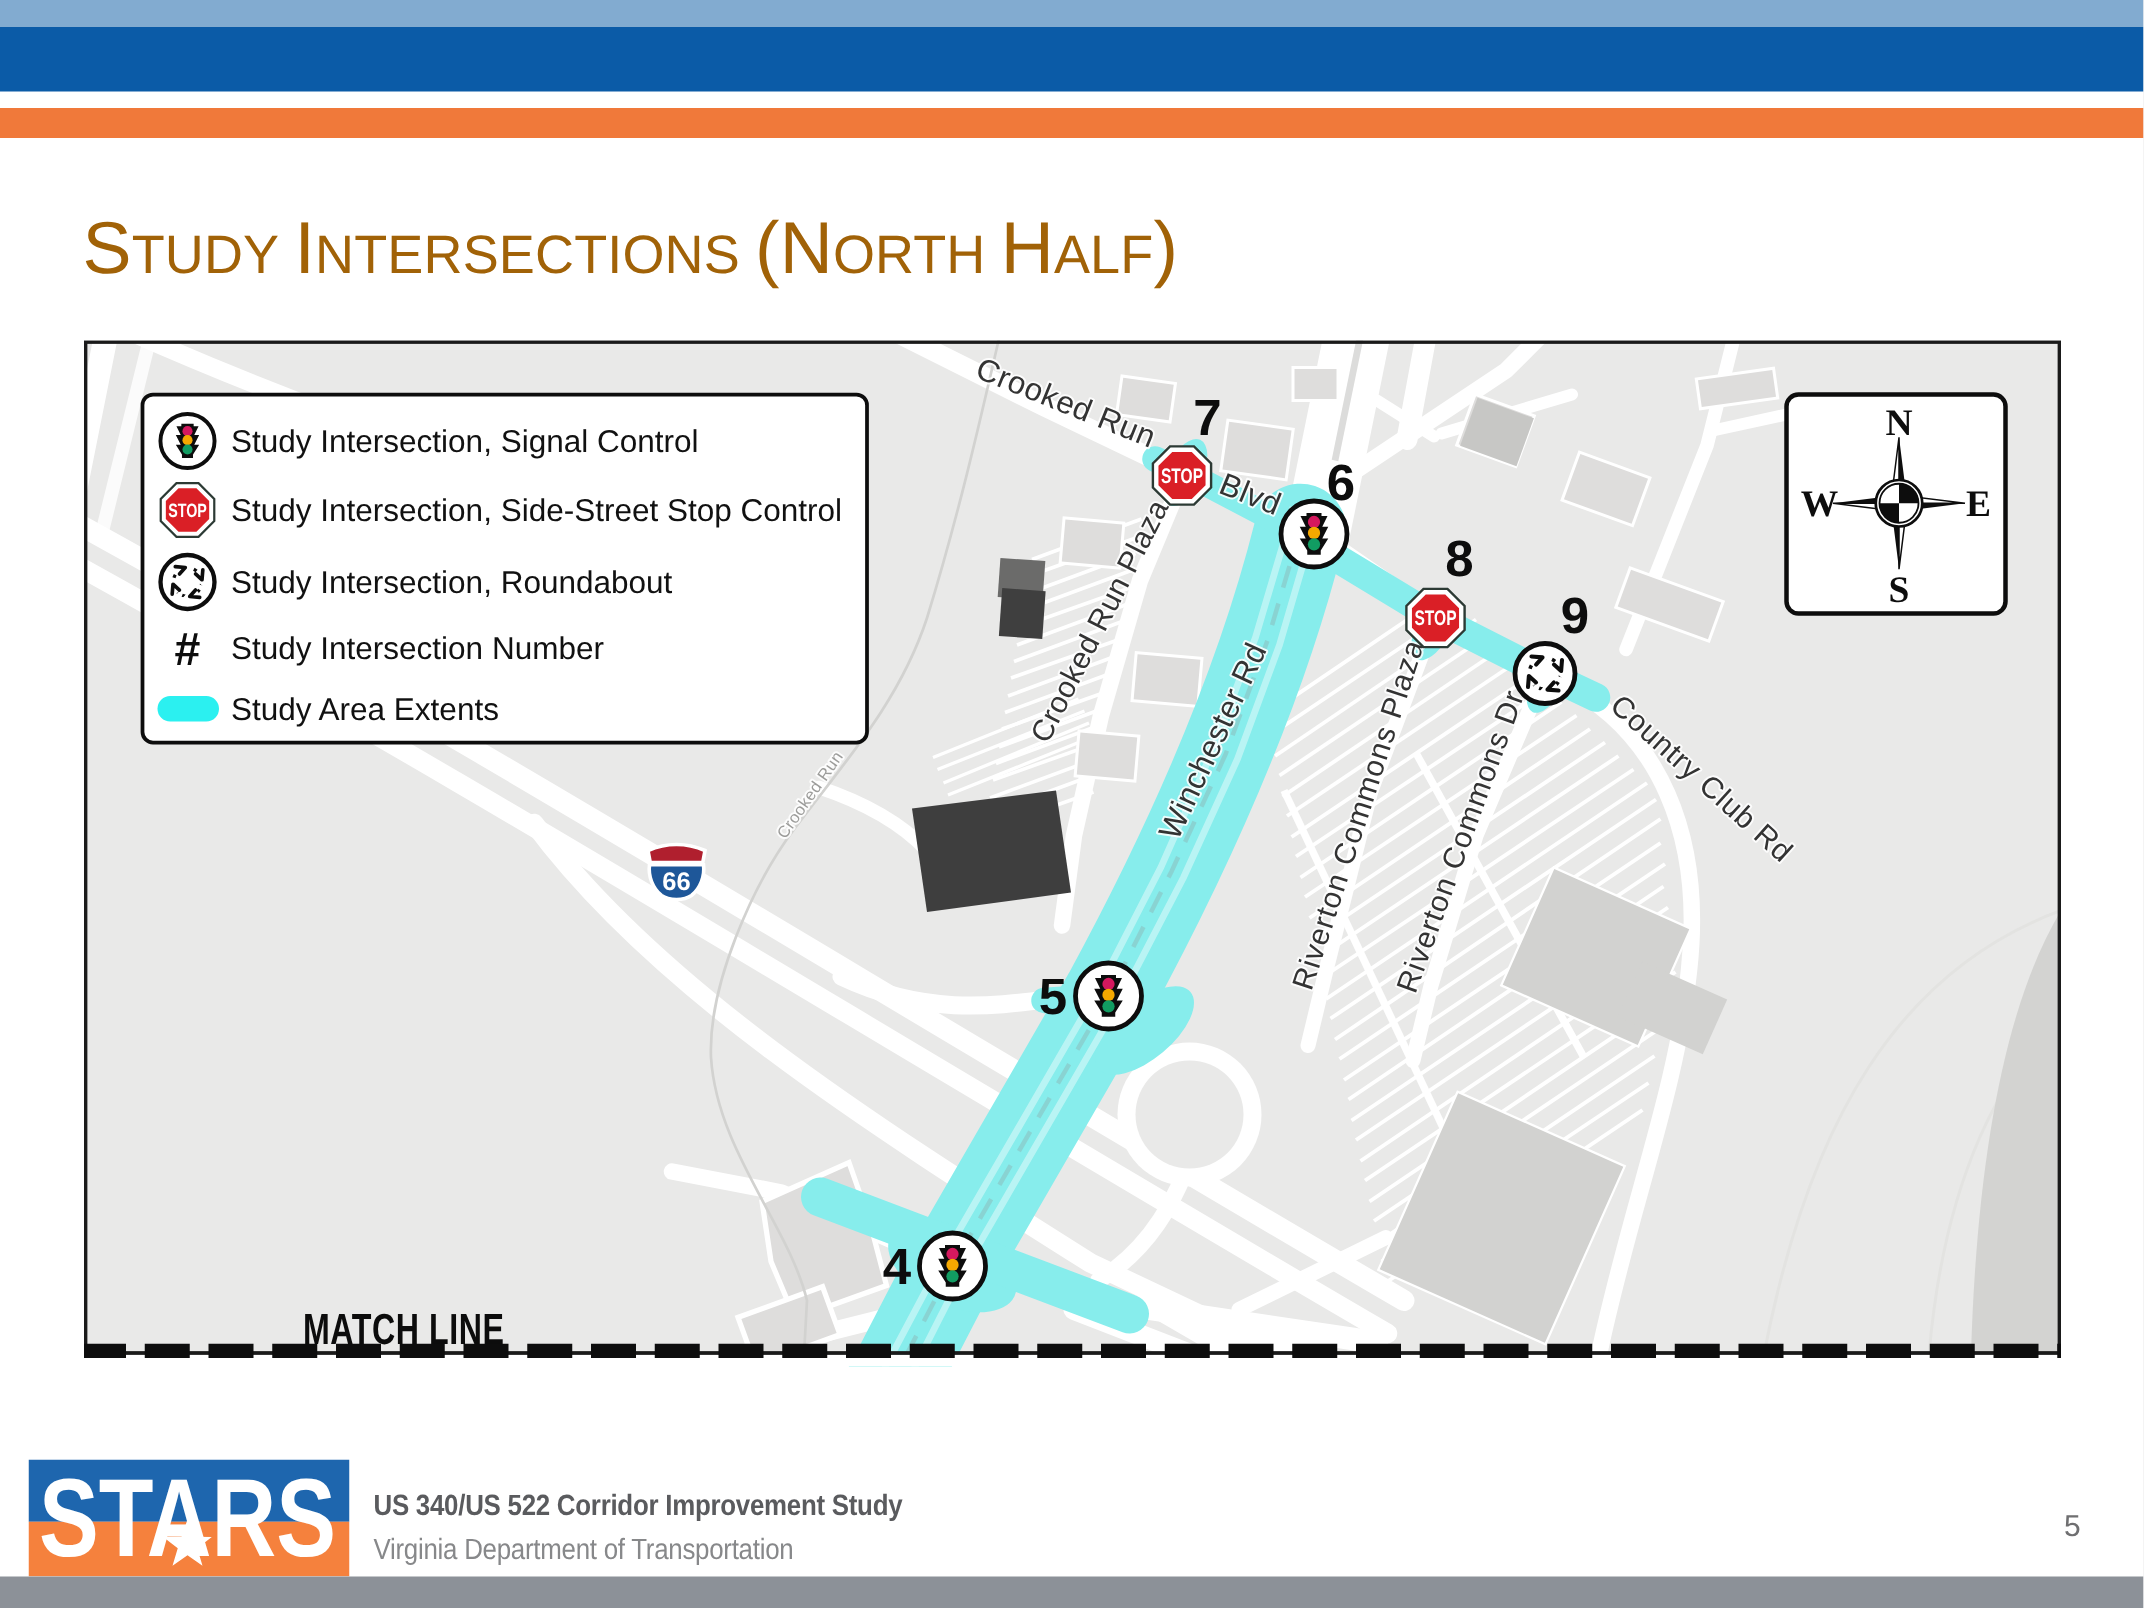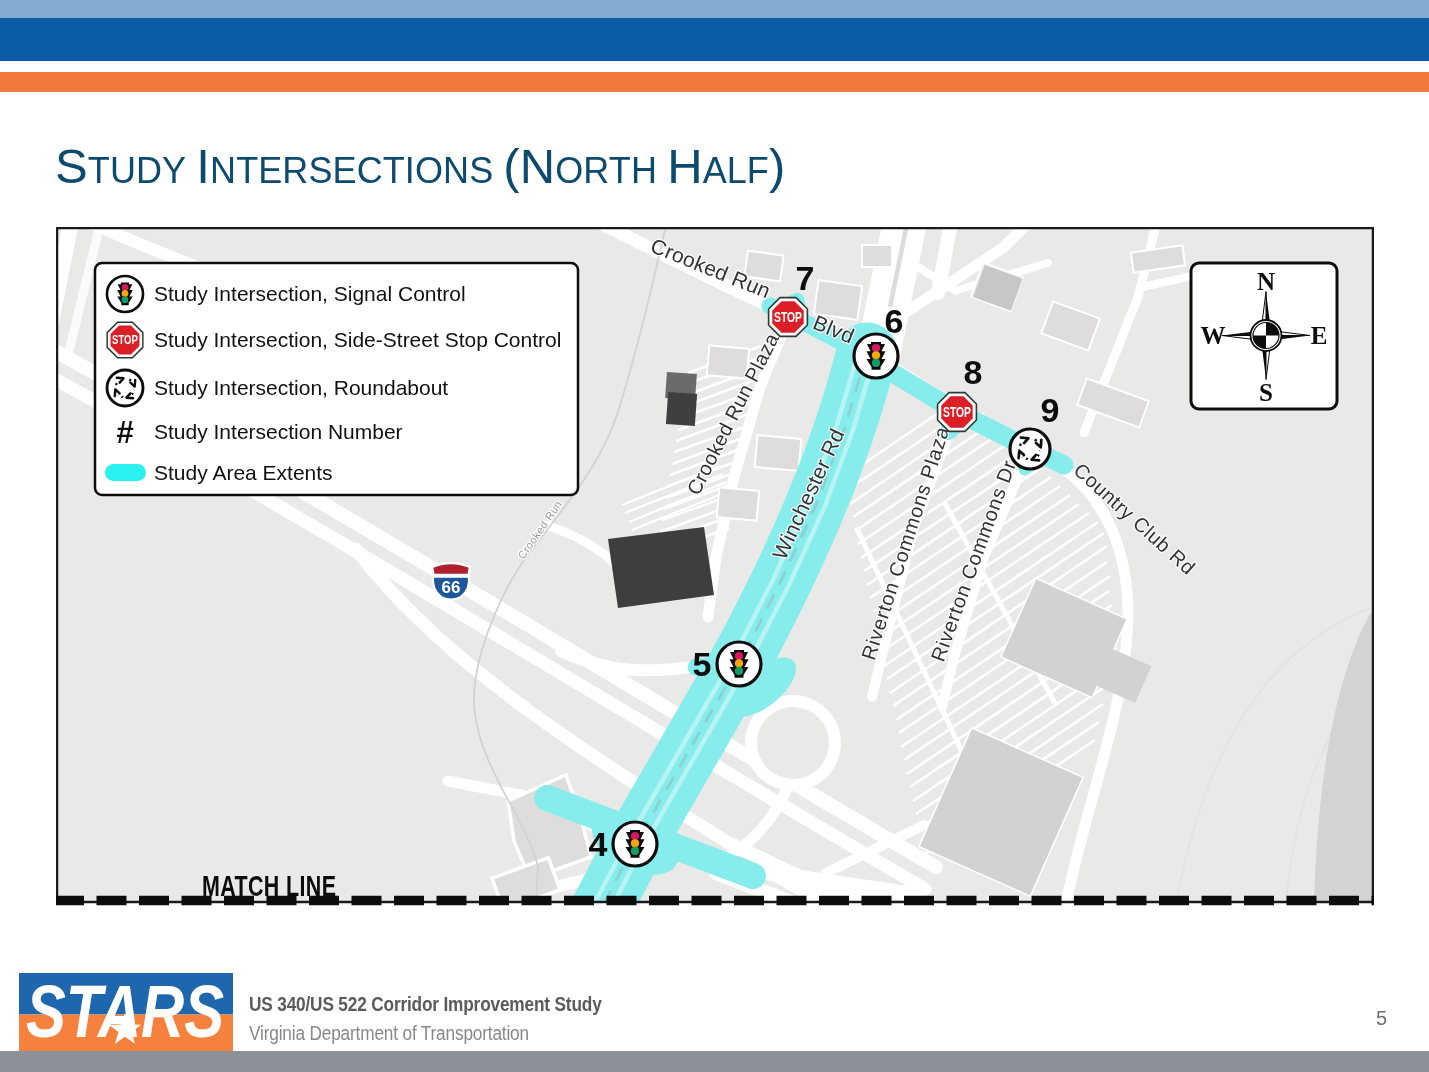--- a/index.html
+++ b/index.html
@@ -9,21 +9,21 @@
 </style>
 </head>
 <body>
 
 <div class="abs" style="left:0;top:0;width:1429px;height:18px;background:#82abd0;"></div>
 
 <div class="abs" style="left:0;top:18px;width:1429px;height:43px;background:#0b5ba7;"></div>
 
 <div class="abs" style="left:0;top:72px;width:1429px;height:20px;background:#f0793a;"></div>
 
-<div class="abs" style="left:55px;top:138px;color:#0c4a6e;white-space:nowrap;letter-spacing:0.1px;">
+<div class="abs" style="left:55px;top:138px;color:#a16207;white-space:nowrap;letter-spacing:0.1px;">
   <span style="font-size:49px;">S</span><span style="font-size:36px;">TUDY</span><span style="font-size:36px;">&nbsp;</span><span style="font-size:49px;">I</span><span style="font-size:36px;">NTERSECTIONS&nbsp;</span><span style="font-size:49px;">(N</span><span style="font-size:36px;">ORTH</span><span style="font-size:36px;">&nbsp;</span><span style="font-size:49px;">H</span><span style="font-size:36px;">ALF</span><span style="font-size:49px;">)</span>
 </div>
 
 <div class="abs" style="left:56px;top:227px;width:1318px;height:684px;">
 <svg width="1318" height="684" viewBox="0 0 1318 684" xmlns="http://www.w3.org/2000/svg">
 
   <rect x="0" y="0" width="1318" height="676" fill="#e9e9e8"></rect>
 <g stroke="#ffffff" fill="none" stroke-linecap="round" stroke-linejoin="round">
 
 <path d="M 16,-10 L -8,110" stroke-width="16"></path>
@@ -322,21 +322,21 @@
   <rect x="0" y="676" width="1318" height="8" fill="#ffffff"></rect>
 
   <rect x="1" y="1" width="1316" height="674" fill="none" stroke="#1a1a1a" stroke-width="2.5"></rect>
 
   <line x1="-2" y1="673.5" x2="1320" y2="673.5" stroke="#0d0d0d" stroke-width="9.5" stroke-dasharray="30 12.5"></line>
 
   <text transform="translate(146 669) scale(0.74 1)" font-size="29px" font-weight="bold" fill="#0c0c0c" letter-spacing="0.5">MATCH LINE</text>
 </svg>
 </div>
 
-<div class="abs" style="left:19px;top:973px;width:214px;height:78px;font-style:italic;">
+<div class="abs" style="left:19px;top:973px;width:214px;height:78px;">
 <svg width="214" height="78" viewBox="0 0 214 78" xmlns="http://www.w3.org/2000/svg">
   <rect x="0" y="0" width="214" height="41.5" fill="#1e66ae"></rect>
   <rect x="0" y="41.5" width="214" height="36.5" fill="#f5813d"></rect>
   <text x="7" y="64" font-size="74px" font-weight="bold" fill="#ffffff" textLength="198" lengthAdjust="spacingAndGlyphs">STARS</text>
 
   <polygon fill="#ffffff" points="106.0,40.0 110.0,51.5 122.2,51.7 112.5,59.1 116.0,70.8 106.0,63.8 96.0,70.8 99.5,59.1 89.8,51.7 102.0,51.5"></polygon>
 </svg>
 </div>
 
 <div class="abs" style="left:249px;top:993px;font-size:19.5px;font-weight:bold;color:#5a5b5e;letter-spacing:-0.2px;transform:scaleX(0.885);transform-origin:left top;">US 340/US 522 Corridor Improvement Study</div>

